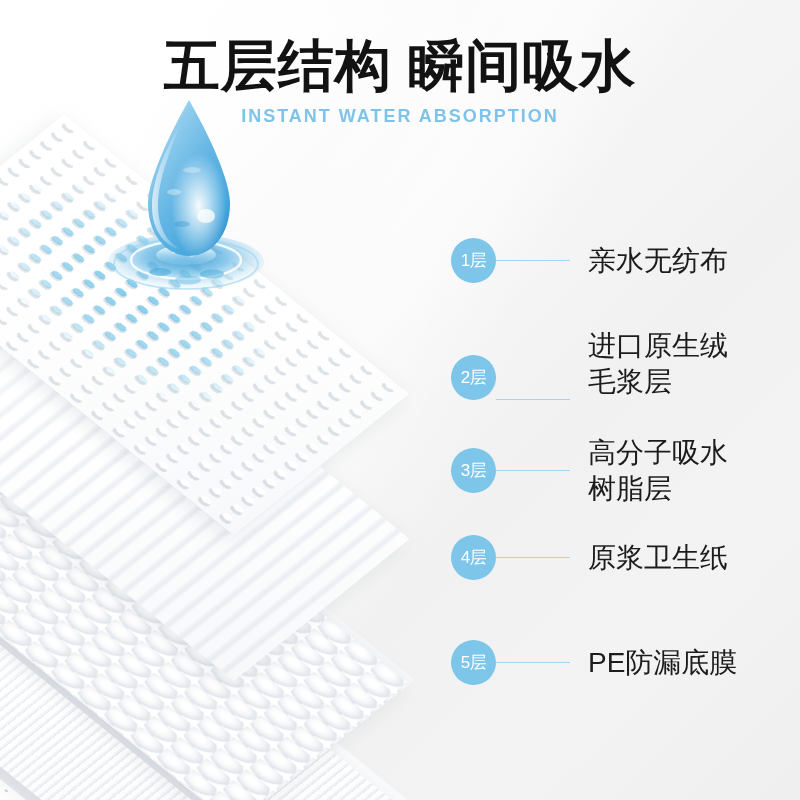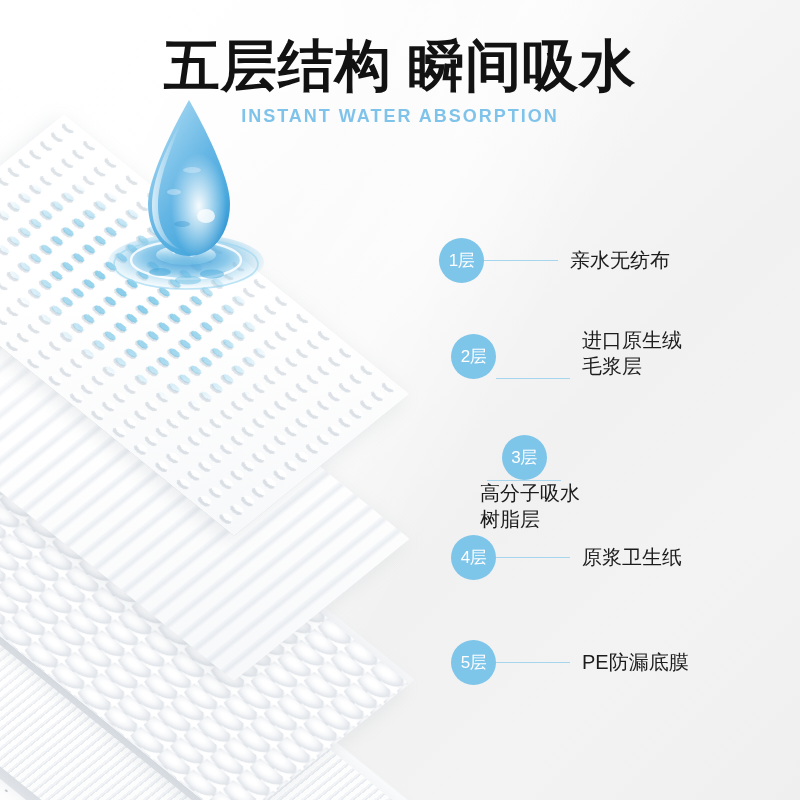--- a/index.html
+++ b/index.html
@@ -151,28 +151,28 @@
   .callout{position:absolute;display:flex;align-items:center;}
   .badge{
     width:45px;height:45px;border-radius:50%;
     background:#7ec5ea;
     display:flex;align-items:center;justify-content:center;
     color:#ffffff;font-size:17px;font-weight:400;line-height:1;
     flex:0 0 auto;letter-spacing:-.5px;
   }
   .leader{height:1px;background:#a6d5ee;flex:0 0 auto;}
   .ctext{
-    margin-left:12px;color:#1c1c1c;font-size:20px;line-height:1.28;
+    margin-left:18px;color:#1c1c1c;font-size:28px;line-height:1.28;
     font-weight:400;white-space:pre-line;
   }
 
   
-  #c1{left:439px;top:238px;}
+  #c1{left:451px;top:238px;}
   #c2{left:451px;top:328px;align-items:flex-end;}
-  #c3{left:468px;top:435px;flex-direction:column;}
+  #c3{left:451px;top:435px;}
   #c4{left:451px;top:535px;justify-content:space-between;}
   #c5{left:451px;top:640px;}
   .leader.l1{width:74px;}
   .leader.l2{width:74px;}
   .leader.l3{width:74px;}
   .leader.l4{width:74px;}
   .leader.l5{width:74px;}
 </style>
 </head>
 <body>

